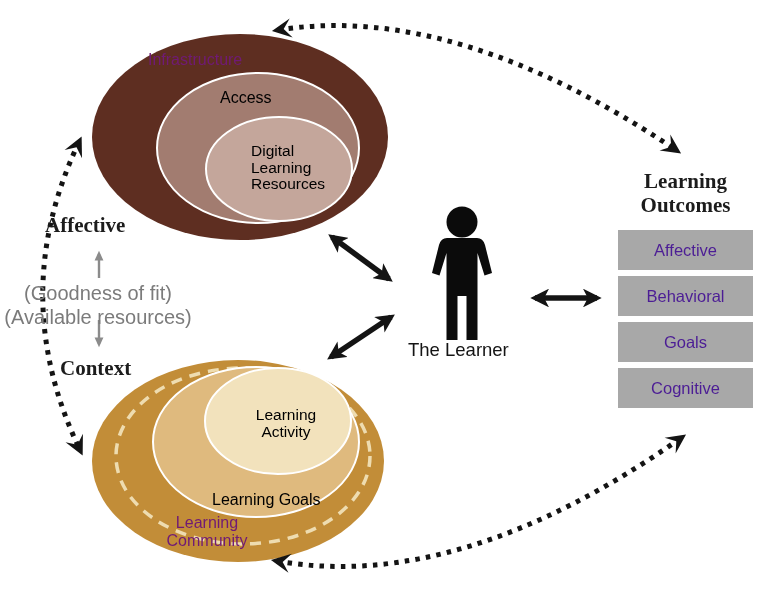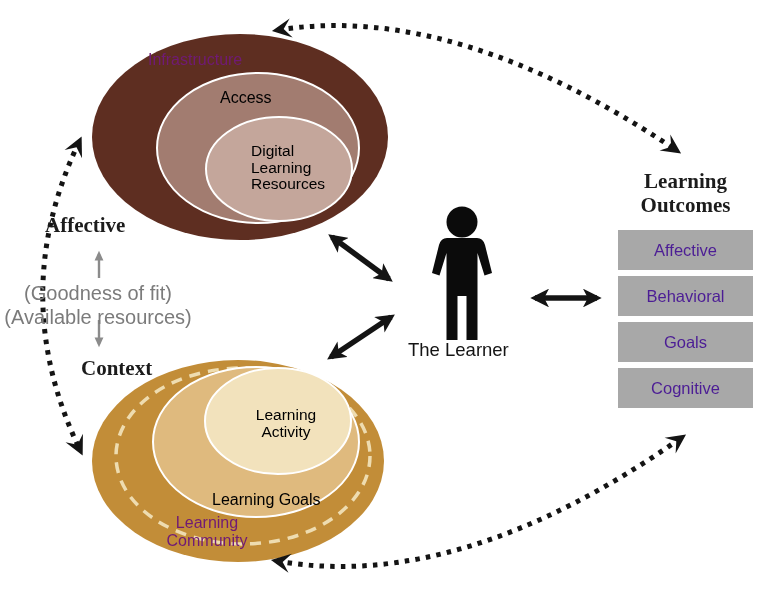--- a/index.html
+++ b/index.html
@@ -91,21 +91,21 @@
 
   <div class="lbl" style="left:251px;top:143px;font-size:15.5px;">Digital
 Learning
 Resources</div>
 
   <div class="serif" style="position:absolute;left:45px;top:214px;">Affective</div>
 
   <div class="note">(Goodness of fit)
 (Available resources)</div>
 
-  <div class="serif" style="position:absolute;left:60px;top:357px;margin-left:21px;">Context</div>
+  <div class="serif" style="position:absolute;left:60px;top:357px;">Context</div>
 
   <div class="lbl" style="left:247px;top:407px;width:78px;text-align:center;font-size:15.5px;">Learning
 Activity</div>
 
   <div class="lbl" style="left:212px;top:491px;font-size:16px;">Learning Goals</div>
 
   <div class="lbl white" style="left:152px;top:514px;width:110px;text-align:center;font-size:16px;line-height:1.15;">Learning
 Community</div>
 
   <div class="lbl" style="left:408px;top:340px;font-size:18.5px;color:#141414;">The Learner</div>

